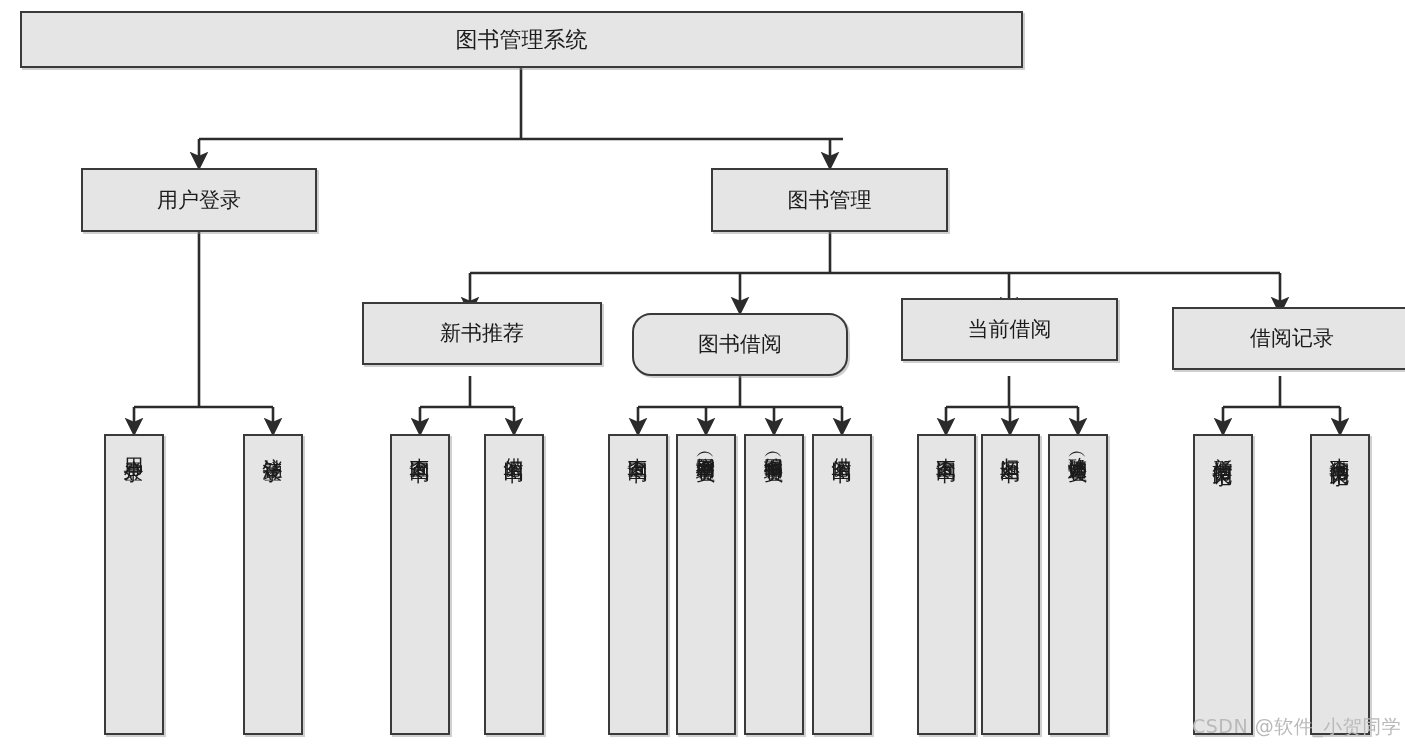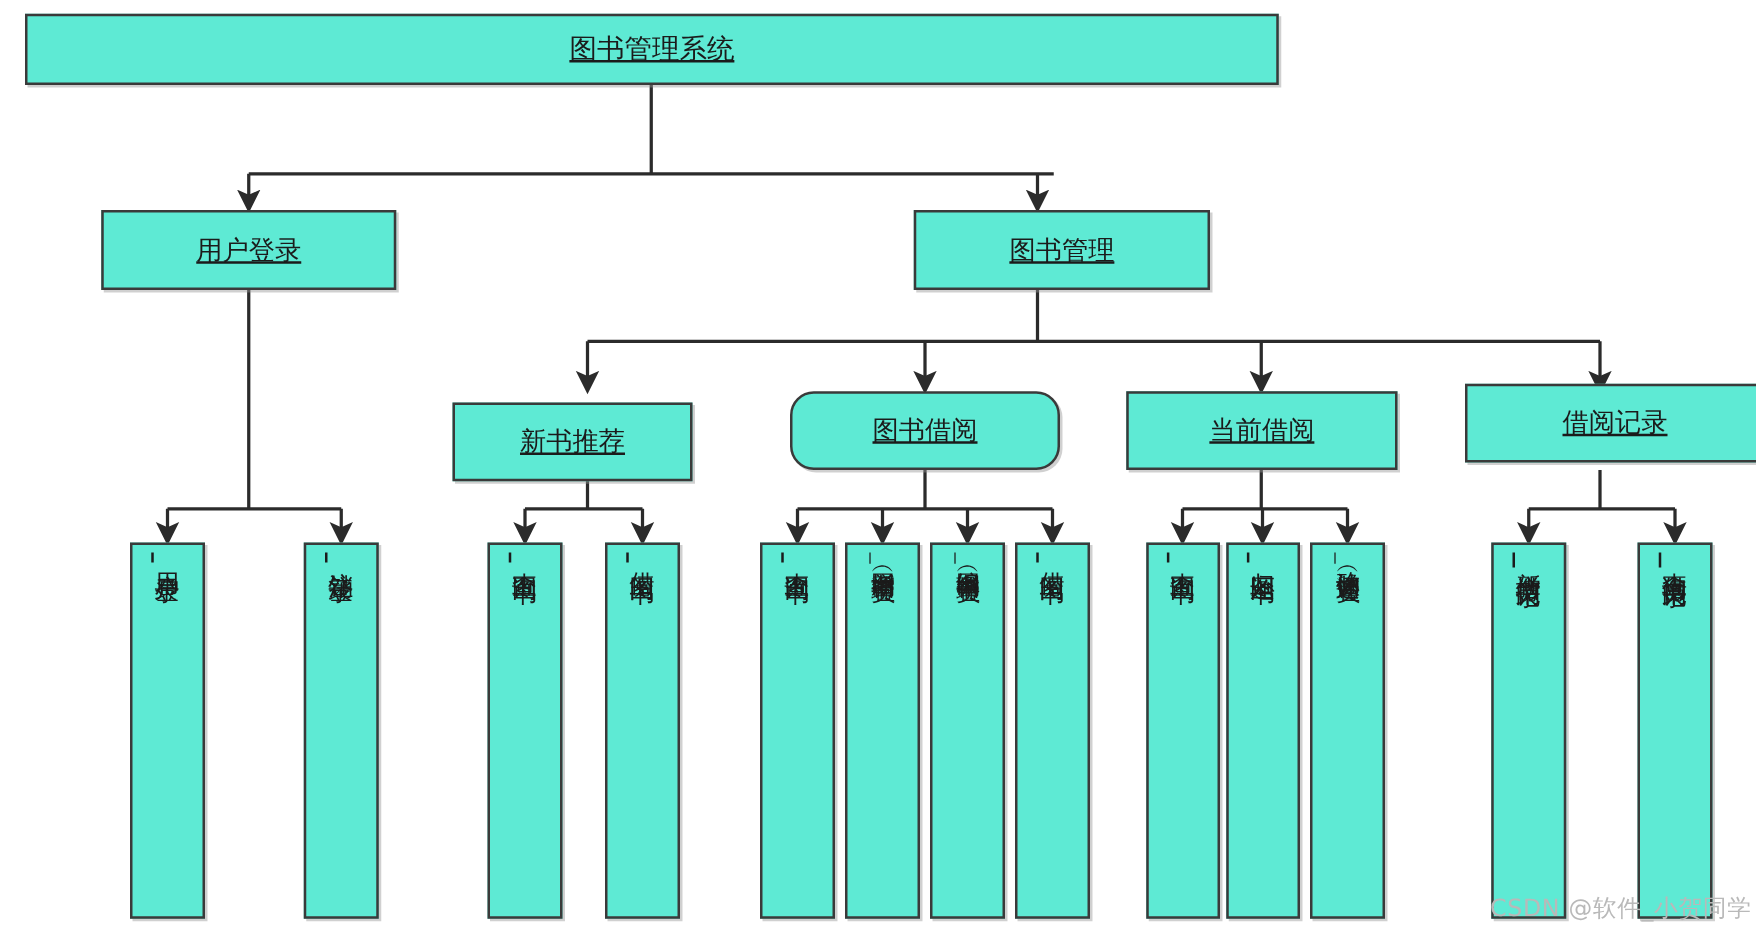--- a/index.html
+++ b/index.html
@@ -22,27 +22,26 @@
     left: 0;
     top: 0;
     width: 1405px;
     height: 747px;
     pointer-events: none;
   }
   .node {
     position: absolute;
     box-sizing: border-box;
     border: 2px solid #3a3a3a;
-    background: #5eead4;
+    background: #e5e5e5;
     box-shadow: 2px 2px 0 rgba(150,150,150,0.45);
     display: flex;
     align-items: center;
     justify-content: center;
     color: #1b1b1b;
-    text-decoration: underline;
   }
   .node .label {
     display: block;
     text-align: center;
     line-height: 1.18;
     white-space: nowrap;
   }
   .node.horizontal .label {
     font-size: 21px;
   }
@@ -130,31 +129,31 @@
     </g>
   </svg>
 
   <div class="node root horizontal" style="left:20px; top:11px; width:1003px; height:57px;">
     <span class="label">图书管理系统</span>
   </div>
 
   <div class="node horizontal" style="left:81px; top:168px; width:236px; height:64px;">
     <span class="label">用户登录</span>
   </div>
-  <div class="node horizontal" style="left:711px; top:168px; width:237px; height:64px;margin-left:20px;">
+  <div class="node horizontal" style="left:711px; top:168px; width:237px; height:64px;">
     <span class="label">图书管理</span>
   </div>
 
-  <div class="node horizontal" style="left:362px; top:322px; width:192px; height:63px;">
+  <div class="node horizontal" style="left:362px; top:302px; width:240px; height:63px;">
     <span class="label">新书推荐</span>
   </div>
   <div class="node horizontal" style="left:632px; top:313px; width:216px; height:63px;border-radius:19px;">
     <span class="label">图书借阅</span>
   </div>
-  <div class="node horizontal" style="left:901px; top:313px; width:217px; height:63px;">
+  <div class="node horizontal" style="left:901px; top:298px; width:217px; height:63px;">
     <span class="label">当前借阅</span>
   </div>
   <div class="node horizontal" style="left:1172px; top:307px; width:240px; height:63px;">
     <span class="label">借阅记录</span>
   </div>
 
   <div class="node vertical" style="left:104px; top:434px; width:60px; height:301px;">
     <span class="label">用户登录</span>
   </div>
   <div class="node vertical" style="left:243px; top:434px; width:60px; height:301px;">

